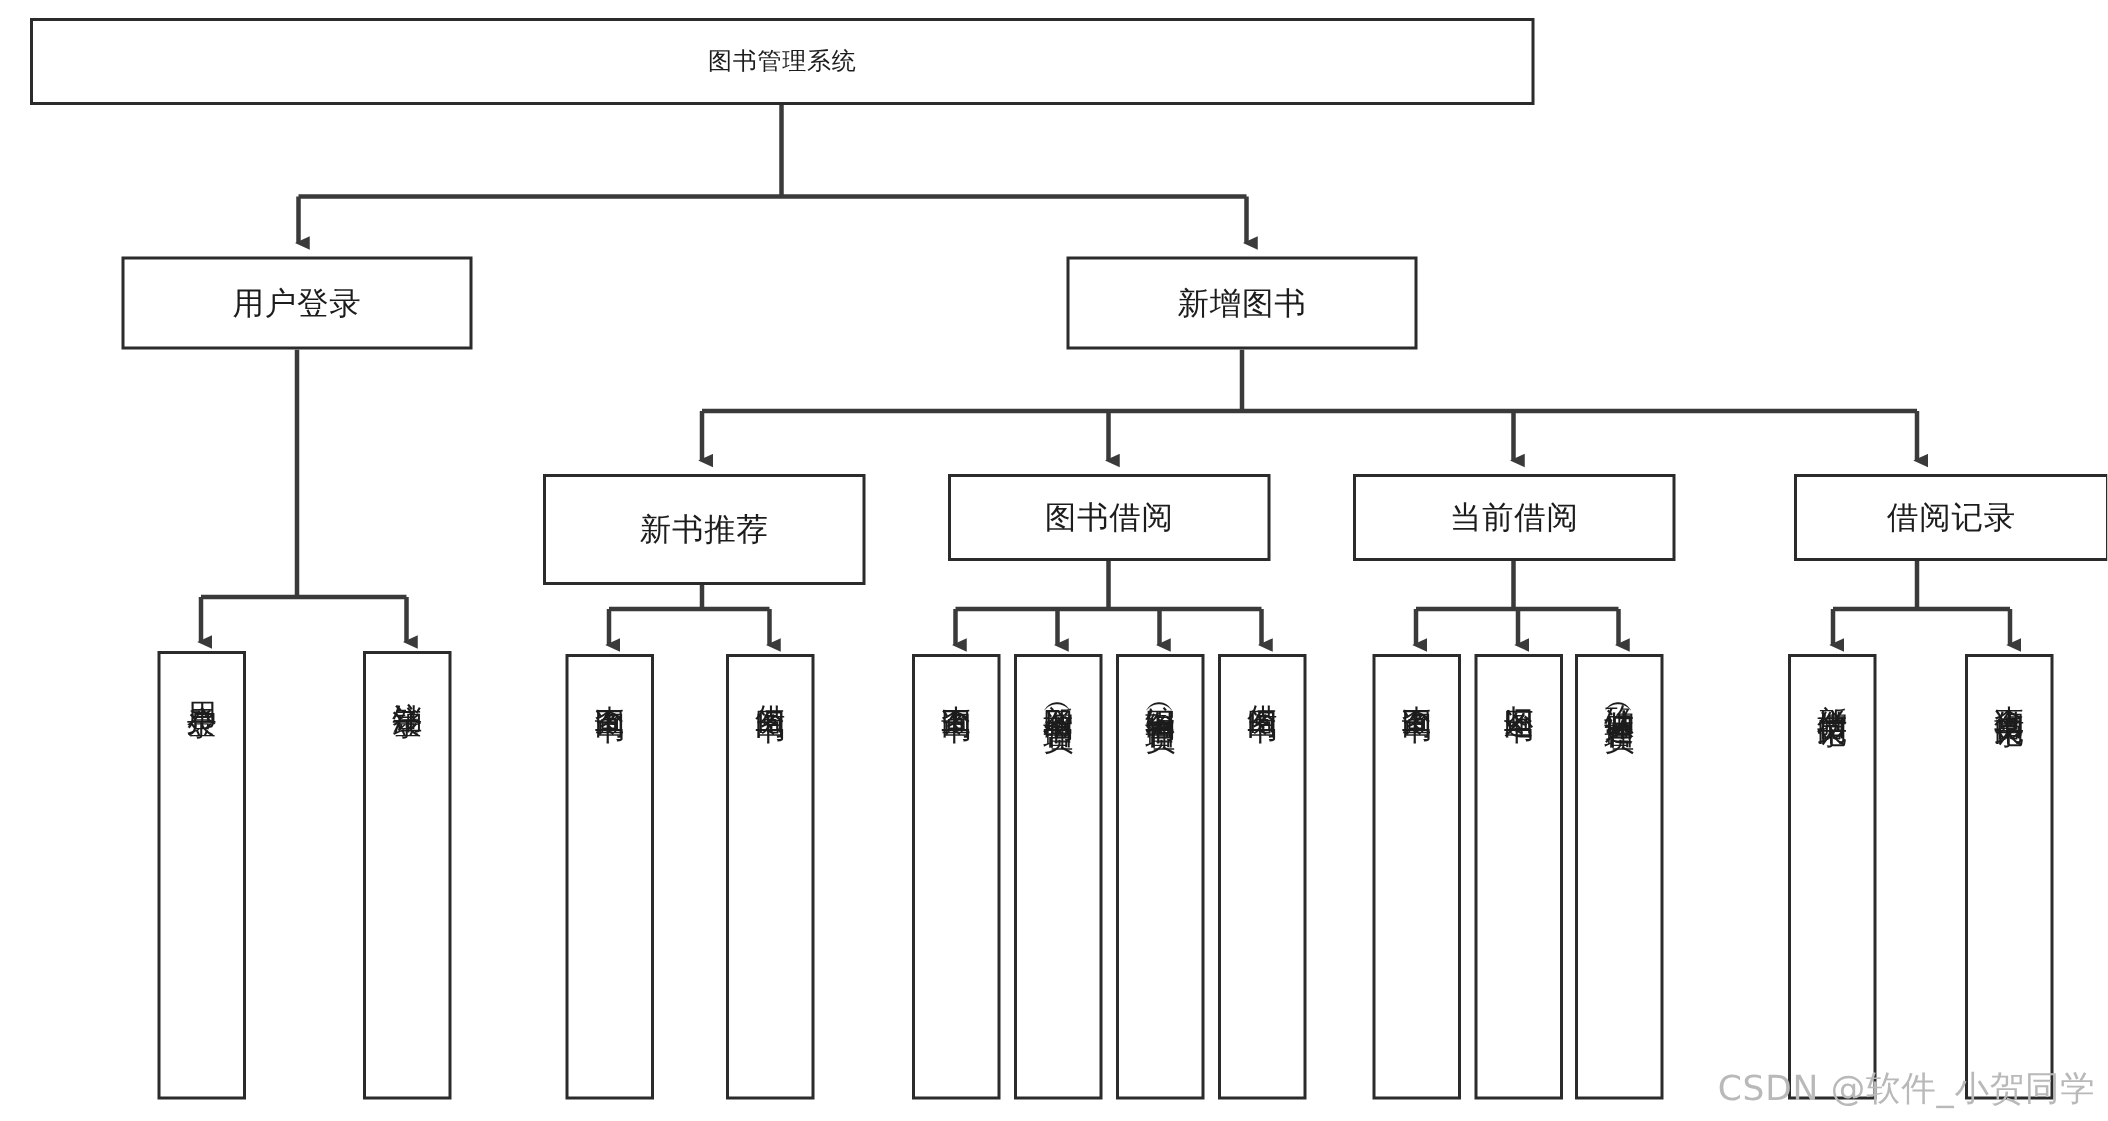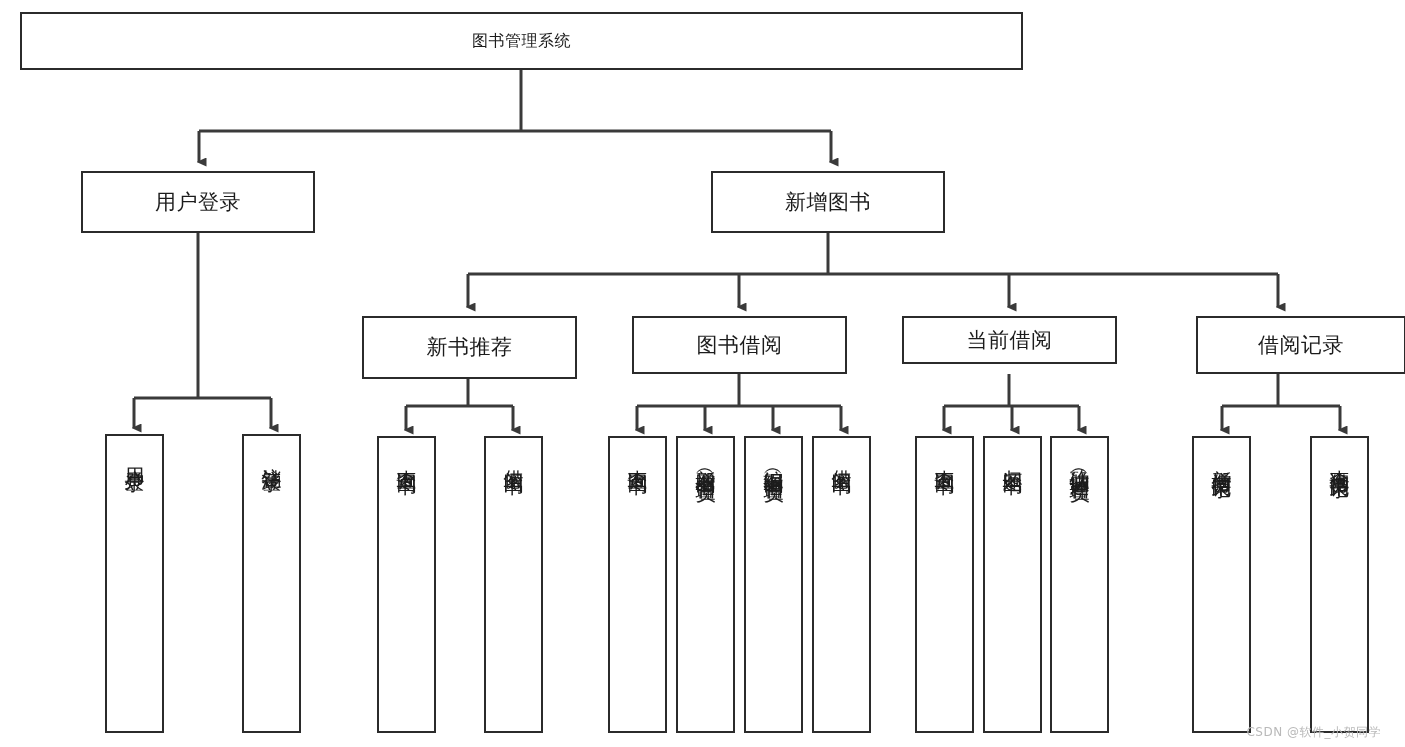--- a/index.html
+++ b/index.html
@@ -55,23 +55,23 @@
   .node.vert .label {
     writing-mode: vertical-rl;
     text-orientation: upright;
     font-size: 20px;
     line-height: 1.15;
     letter-spacing: 2px;
     white-space: nowrap;
   }
   .watermark {
     position: absolute;
-    right: 24px;
+    right: 8px;
     bottom: 6px;
-    font-size: 12px;
+    font-size: 23px;
     color: #b9b9b9;
     z-index: 3;
     letter-spacing: 0.5px;
     user-select: none;
     margin-top: 28px;
   }
 </style>
 </head>
 <body>
 
@@ -132,29 +132,29 @@
   </div>
 
   <div class="node horiz" style="left:81px; top:171px; width:234px; height:62px;">
     <span class="label">用户登录</span>
   </div>
 
   <div class="node horiz" style="left:711px; top:171px; width:234px; height:62px;">
     <span class="label">新增图书</span>
   </div>
 
-  <div class="node horiz" style="left:362px; top:316px; width:215px; height:63px;">
+  <div class="node horiz" style="left:362px; top:316px; width:215px; height:74px;">
     <span class="label">新书推荐</span>
   </div>
 
   <div class="node horiz" style="left:632px; top:316px; width:215px; height:58px;">
     <span class="label">图书借阅</span>
   </div>
 
-  <div class="node horiz" style="left:902px; top:316px; width:215px; height:48px;">
+  <div class="node horiz" style="left:902px; top:316px; width:215px; height:58px;">
     <span class="label">当前借阅</span>
   </div>
 
   <div class="node horiz" style="left:1196px; top:316px; width:210px; height:58px;">
     <span class="label">借阅记录</span>
   </div>
 
   <div class="node vert" style="left:105px; top:434px; width:59px; height:299px;">
     <span class="label">用户登录</span>
   </div>

